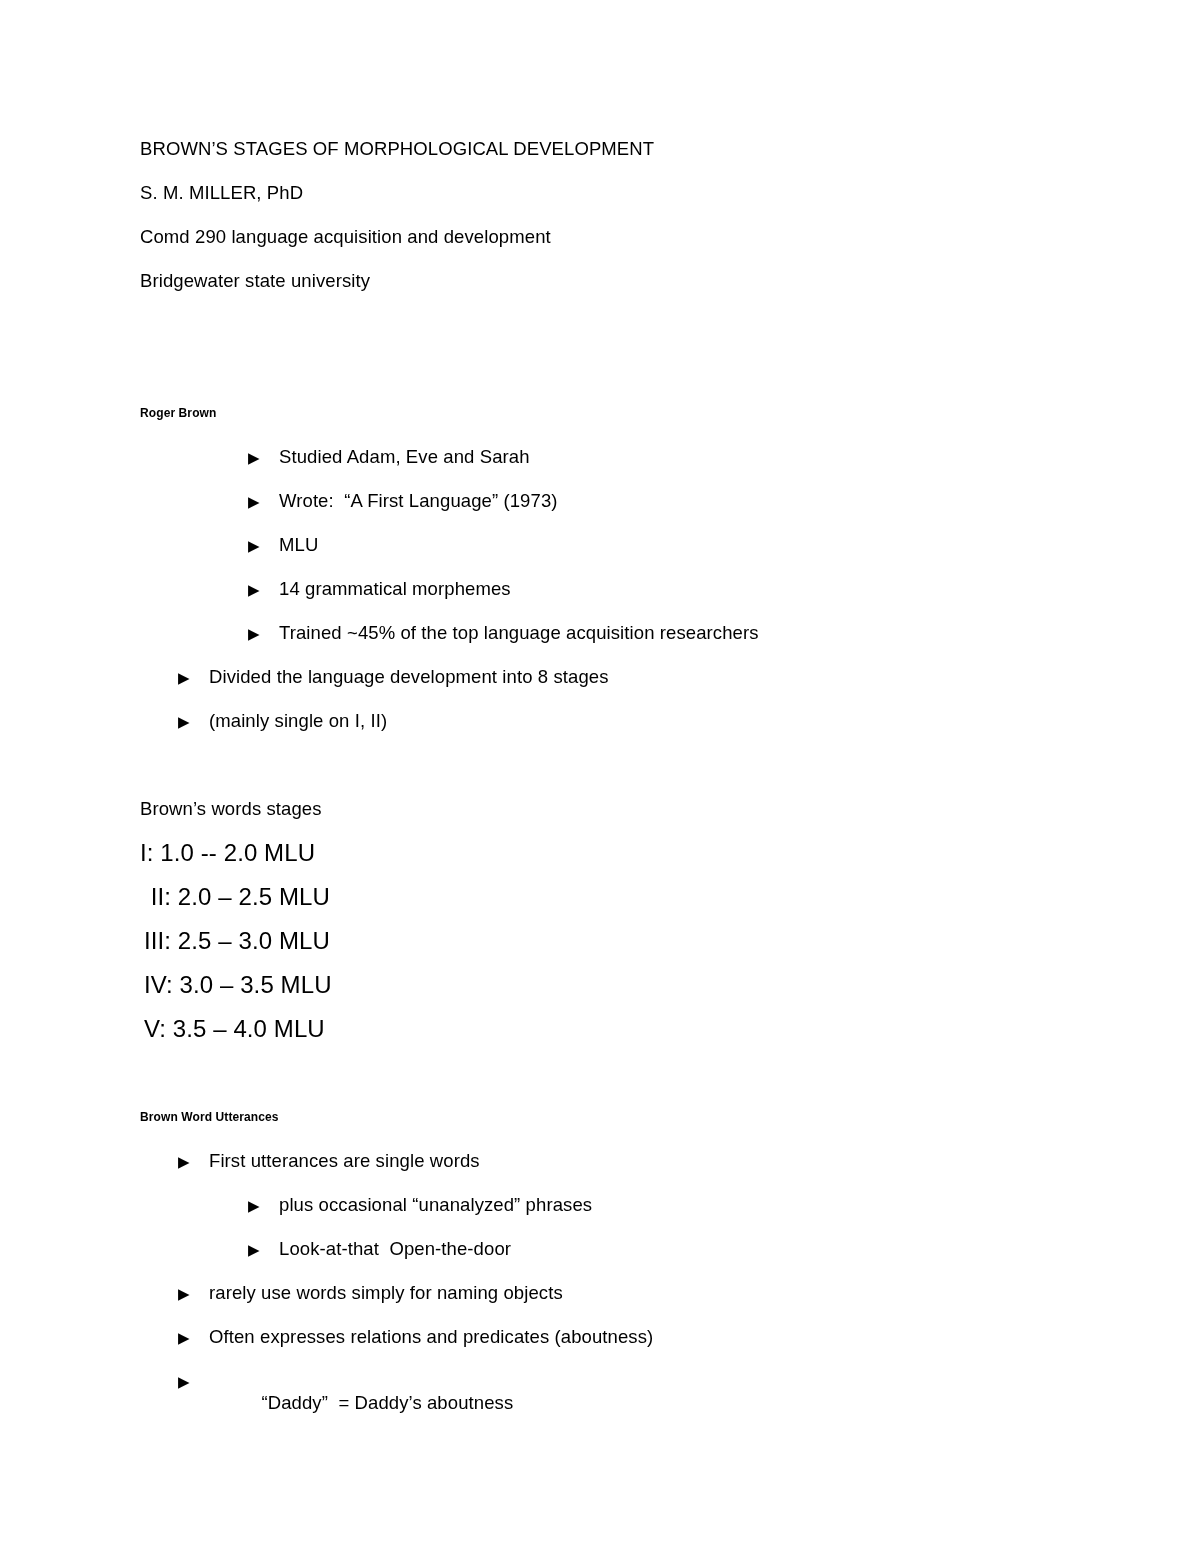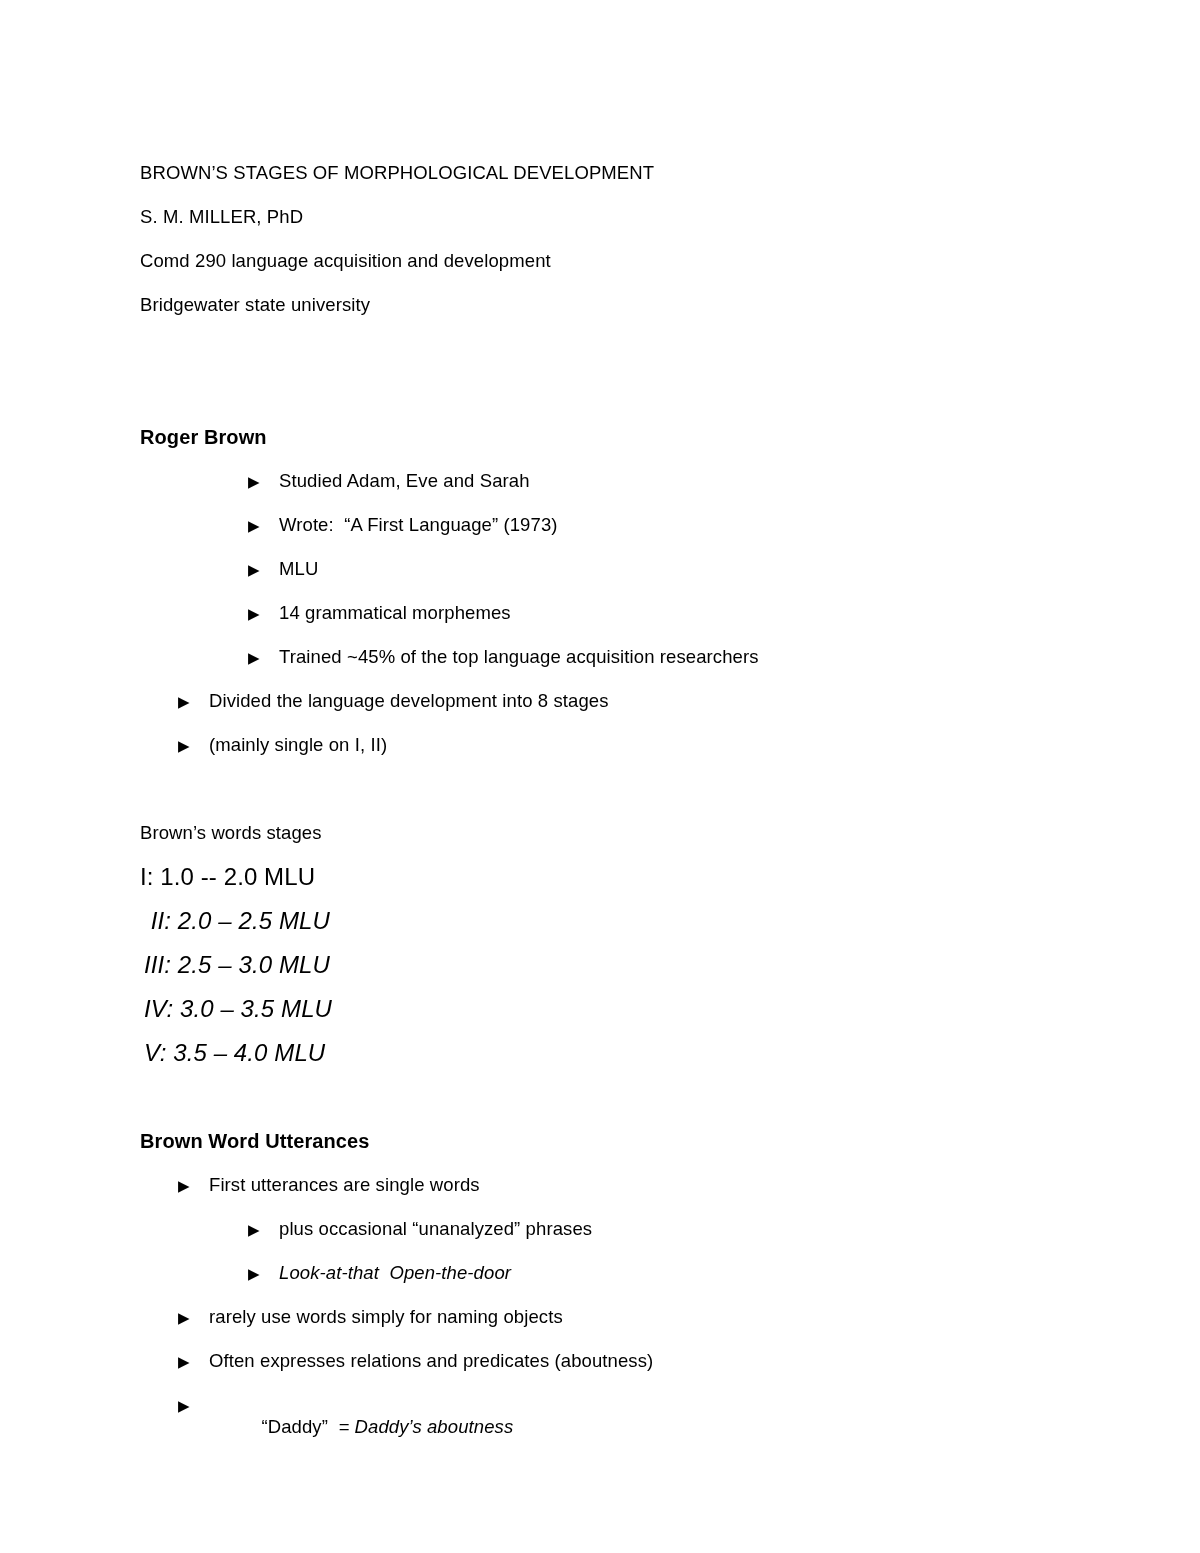--- a/index.html
+++ b/index.html
@@ -15,42 +15,41 @@
     font-family: "Liberation Sans", sans-serif;
     color: #000000;
     -webkit-font-smoothing: antialiased;
   }
 
   .page {
     position: absolute;
     inset: 0;
     background: #ffffff;
     overflow: hidden;
-    margin-top: 24px;
   }
 
   
   .content {
     position: absolute;
     left: 140px;
     top: 138px;
     width: 940px;
   }
 
   
   .line {
     font-size: 18.5px;
     line-height: 22px;
     margin: 0 0 22px 0;
     letter-spacing: 0.1px;
     white-space: pre-wrap;
   }
 
   .heading {
-    font-size: 20px;
+    font-size: 12px;
     line-height: 22px;
     font-weight: bold;
     margin: 0 0 22px 0;
     letter-spacing: 0.1px;
   }
 
   
   .gap-large { height: 88px; }
   .gap-section { height: 44px; }
 
@@ -72,31 +71,31 @@
     font-size: 15px;
     line-height: 22px;
     color: #000000;
     transform: translateY(0.5px);
   }
   .bullet-text {
     flex: 0 1 auto;
     white-space: pre-wrap;
   }
 
-  .ital { font-style: italic; }
+  .ital { }
 
   
   .stage-line {
     font-size: 24px;
     line-height: 22px;
     margin: 0 0 22px 0;
     letter-spacing: 0.1px;
     white-space: pre-wrap;
   }
-  .stage-line.indented { padding-left: 4px; font-style: italic; }
+  .stage-line.indented { padding-left: 4px; }
 </style>
 </head>
 <body>
 
 <div class="page">
   <div class="content">
 
     <div>
       <p class="line">BROWN’S STAGES OF MORPHOLOGICAL DEVELOPMENT</p>
       <p class="line">S. M. MILLER, PhD</p>

